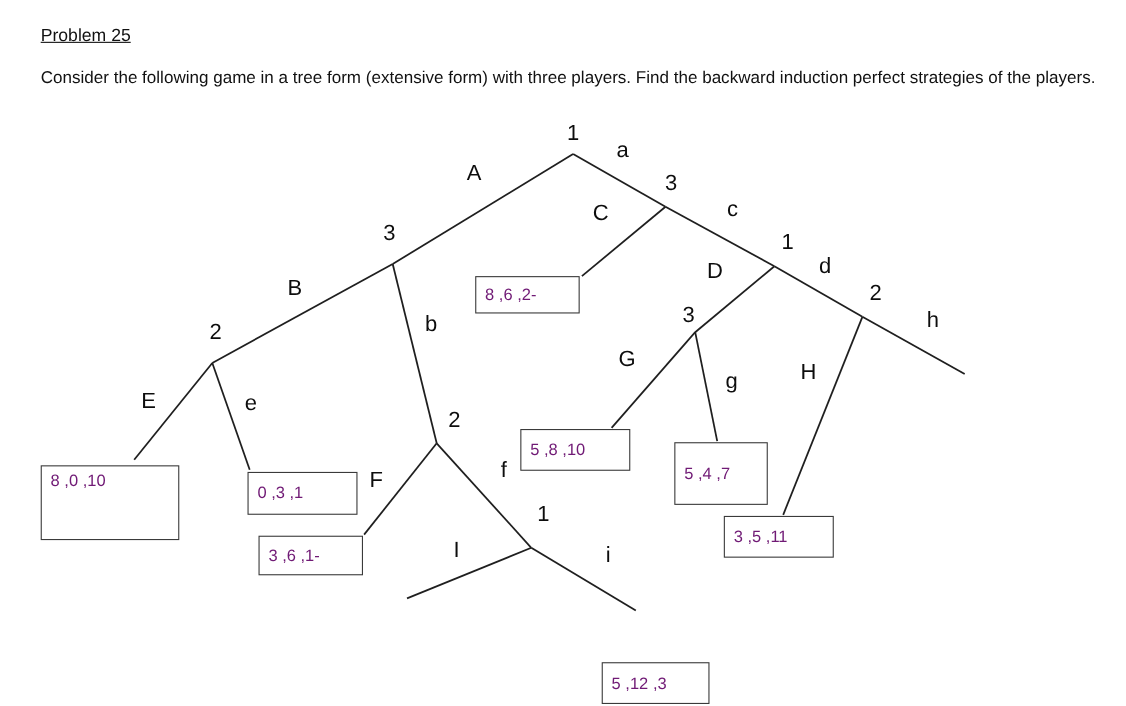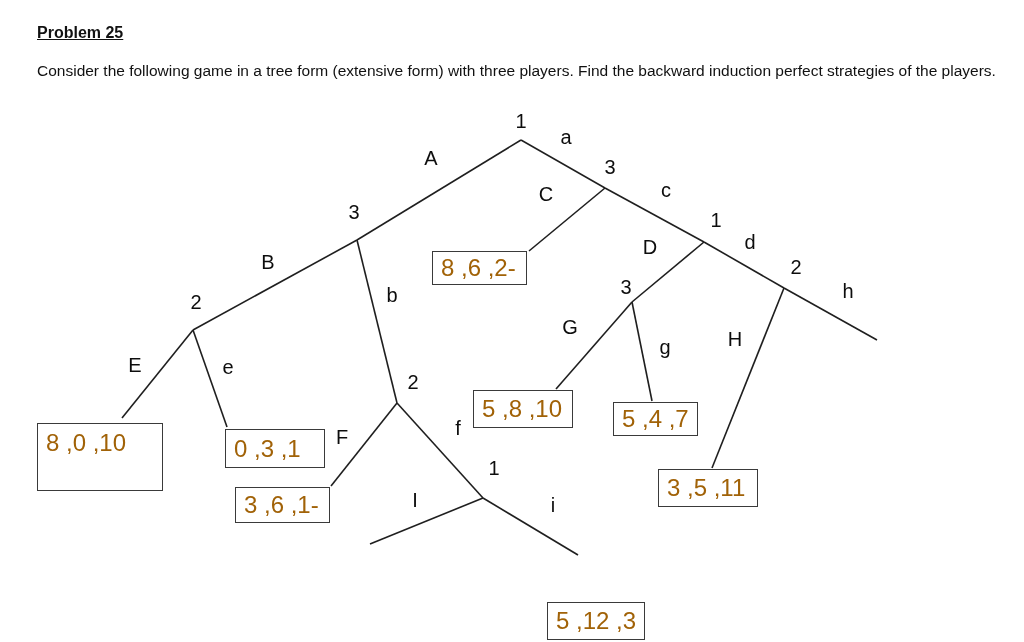--- a/index.html
+++ b/index.html
@@ -2,37 +2,37 @@
 <html><head>
 <meta charset="utf-8">
 <style>
   html,body{margin:0;padding:0;background:#ffffff;}
   body{
     width:1024px;height:642px;position:relative;overflow:hidden;
     font-family:"Liberation Sans", sans-serif;color:#111;
   }
   .header{position:absolute;left:37px;top:0;width:960px;}
   .title{
-    position:absolute;left:0;top:24px;font-size:16px;font-weight:bold;
+    position:absolute;left:0;top:24px;font-size:16px;font-weight:normal;
     text-decoration:underline;white-space:nowrap;
   }
   .description{
     position:absolute;left:0;top:62px;font-size:15.5px;white-space:nowrap;
   }
   .tree{position:absolute;left:0;top:0;width:1024px;height:642px;}
   .tree svg{position:absolute;left:0;top:0;}
   .tree svg line{stroke:#1f1f1f;stroke-width:1.6;}
   .nlabel,.alabel{
     position:absolute;transform:translate(-50%,-50%);
     font-size:20px;line-height:1;white-space:nowrap;color:#0d0d0d;
   }
   .payoff{
     position:absolute;box-sizing:border-box;border:1.6px solid #3a3a3a;
     background:#ffffff;display:flex;align-items:center;
-    padding:2px 8px;font-size:24px;white-space:nowrap;color:#a16207;
+    padding:2px 8px;font-size:15px;white-space:nowrap;color:#701a75;
   }
   .payoff.tall{align-items:flex-start;padding-top:5px;}
 </style>
 </head>
 <body>
 
 <div class="header">
   <div class="title">Problem 25</div>
   <div class="description">Consider the following game in a tree form (extensive form) with three players. Find the backward induction perfect strategies of the players.</div>
 </div>
@@ -83,16 +83,16 @@
     <div class="alabel" style="left: 665px; top: 347px;">g</div>
     <div class="alabel" style="left: 735px; top: 339px;">H</div>
     <div class="alabel" style="left: 848px; top: 291px;">h</div>
     <div class="alabel" style="left: 415px; top: 500px;">I</div>
     <div class="alabel" style="left: 553px; top: 505px;">i</div>
     <div class="payoff tall" style="left: 37px; top: 423px; width: 126px; height: 68px;">8 ,0 ,10</div>
     <div class="payoff" style="left: 225px; top: 429px; width: 100px; height: 39px;">0 ,3 ,1</div>
     <div class="payoff" style="left: 235px; top: 487px; width: 95px; height: 36px;">3 ,6 ,1-</div>
     <div class="payoff" style="left: 432px; top: 251px; width: 95px; height: 34px;">8 ,6 ,2-</div>
     <div class="payoff" style="left: 473px; top: 390px; width: 100px; height: 38px;">5 ,8 ,10</div>
-    <div class="payoff" style="left: 613px; top: 402px; width: 85px; height: 34px;">5 ,4 ,7</div>
+    <div class="payoff" style="left: 613px; top: 402px; width: 85px; height: 57px;">5 ,4 ,7</div>
     <div class="payoff" style="left: 658px; top: 469px; width: 100px; height: 38px;">3 ,5 ,11</div>
     <div class="payoff" style="left: 547px; top: 554px; width: 98px; height: 38px; margin-top: 48px;">5 ,12 ,3</div>
   </div>
 
 </body></html>

